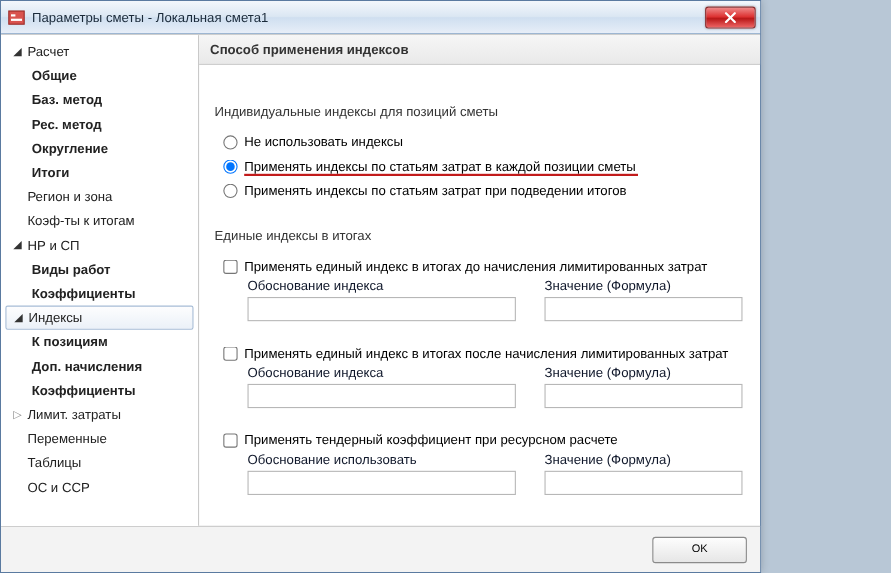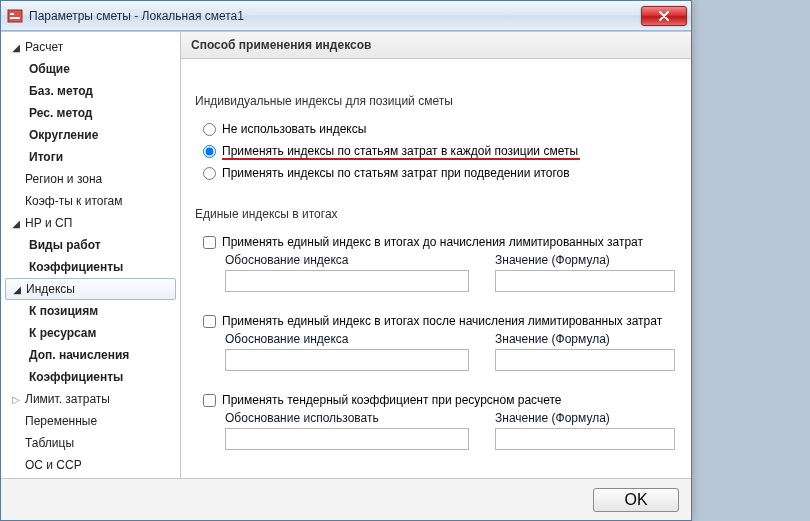--- a/index.html
+++ b/index.html
@@ -30,21 +30,21 @@
 .radio-row, .check-row { display: flex; align-items: flex-end; gap: 6px; height: 22px; }
 .radio-row input, .check-row input { margin: 0; }
 .underlined { display: inline-block; position: relative; }
 .underlined::after { content: ""; position: absolute; left: 0; right: -2px; bottom: -2px; height: 2px; background: #c21b1b; }
 .pair { display: flex; gap: 26px; margin-top: 4px; padding-left: 22px; }
 .pair .col { flex: 1; display: flex; flex-direction: column; gap: 3px; }
 .pair .col:last-child { flex: 0 0 180px; }
 .pair label { color: #0f172a; }
 .pair input[type=text] { height: 22px; border: 1px solid #b7b7b7; padding: 2px 4px; font-family: inherit; font-size: 12px; background: #fff; }
 .footer { height: 42px; border-top: 1px solid #c9c9c9; display: flex; align-items: center; justify-content: flex-end; padding: 0 12px; background: #f3f3f3; }
-.okbtn { min-width: 86px; height: 24px; border: 1px solid #8a8a8a; border-radius: 3px; background: linear-gradient(#fdfdfd,#e6e6e6); font-family: inherit; font-size: 16px; cursor: pointer; }
+.okbtn { min-width: 86px; height: 24px; border: 1px solid #8a8a8a; border-radius: 3px; background: linear-gradient(#fdfdfd,#e6e6e6); font-family: inherit; font-size: 10px; cursor: pointer; }
 .check-row input[type=checkbox] { width: 13px; height: 13px; }
 
 .sidebar::-webkit-scrollbar { width: 16px; }
 .sidebar::-webkit-scrollbar-thumb { background: #cfd6de; border: 1px solid #aab3bd; }
 </style>
 </head>
 <body>
 
 <div class="window">
 
@@ -106,23 +106,20 @@
           <span class="label">Коэффициенты</span>
         </div>
         <div class="tree-item level1 selected">
           <span class="arrow" style="color: rgb(51, 51, 51);">◢</span>
           <span class="label">Индексы</span>
         </div>
         <div class="tree-item level2">
           <span class="label">К позициям</span>
         </div>
         <div class="tree-item level2">
-          <span class="label">К ресурсам</span>
-        </div>
-        <div class="tree-item level2">
           <span class="label">Доп. начисления</span>
         </div>
         <div class="tree-item level2">
           <span class="label">Коэффициенты</span>
         </div>
         <div class="tree-item level1">
           <span class="arrow" style="color: rgb(136, 136, 136);">▷</span>
           <span class="label">Лимит. затраты</span>
         </div>
         <div class="tree-item level1">

